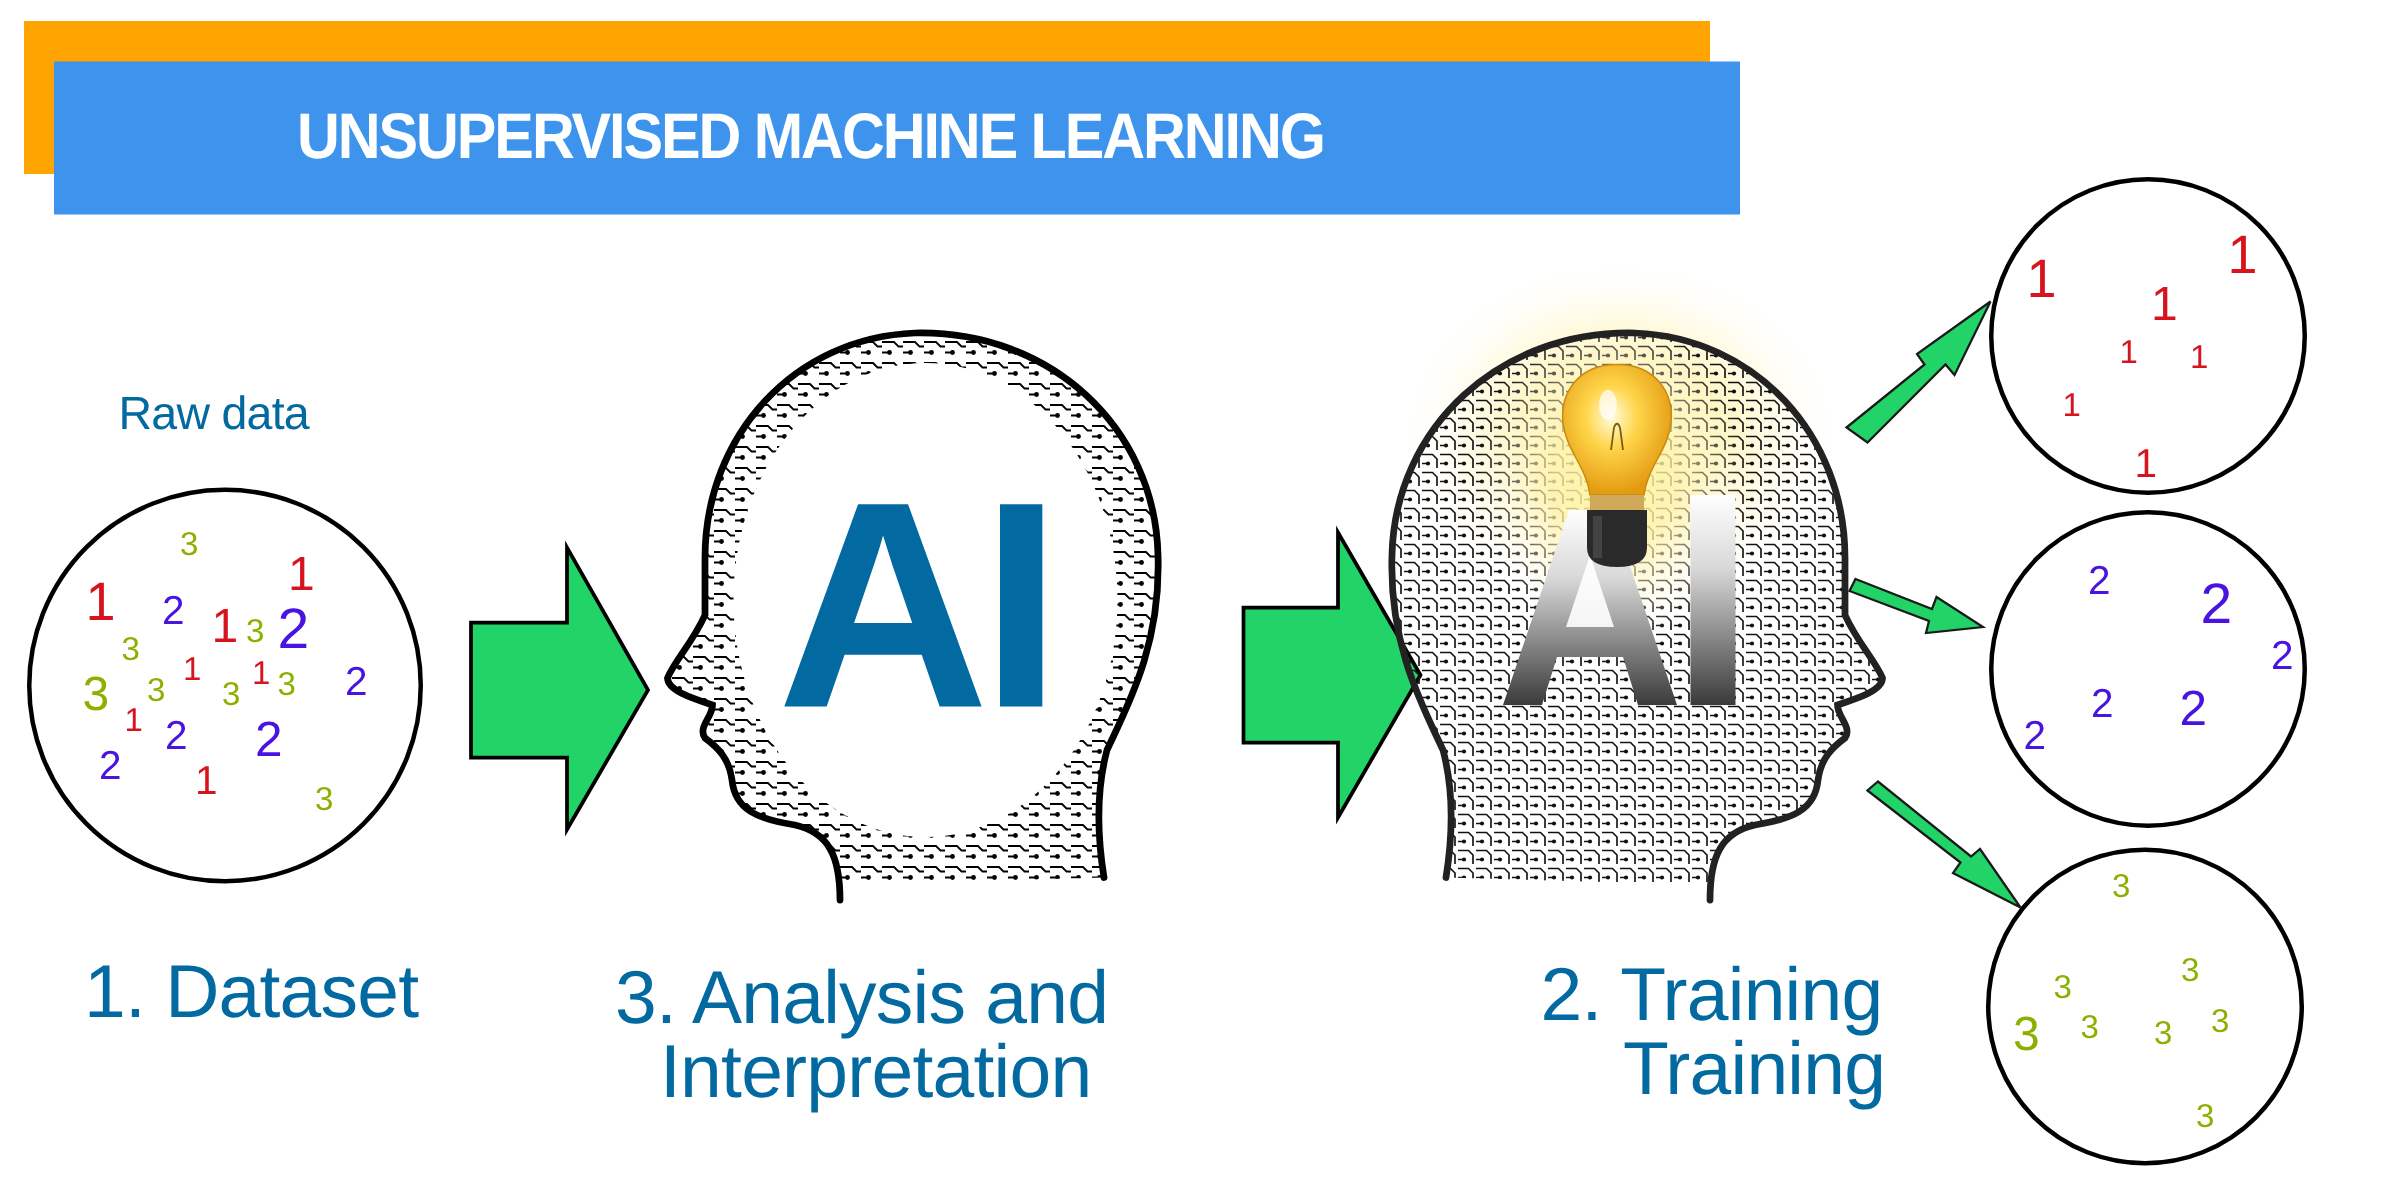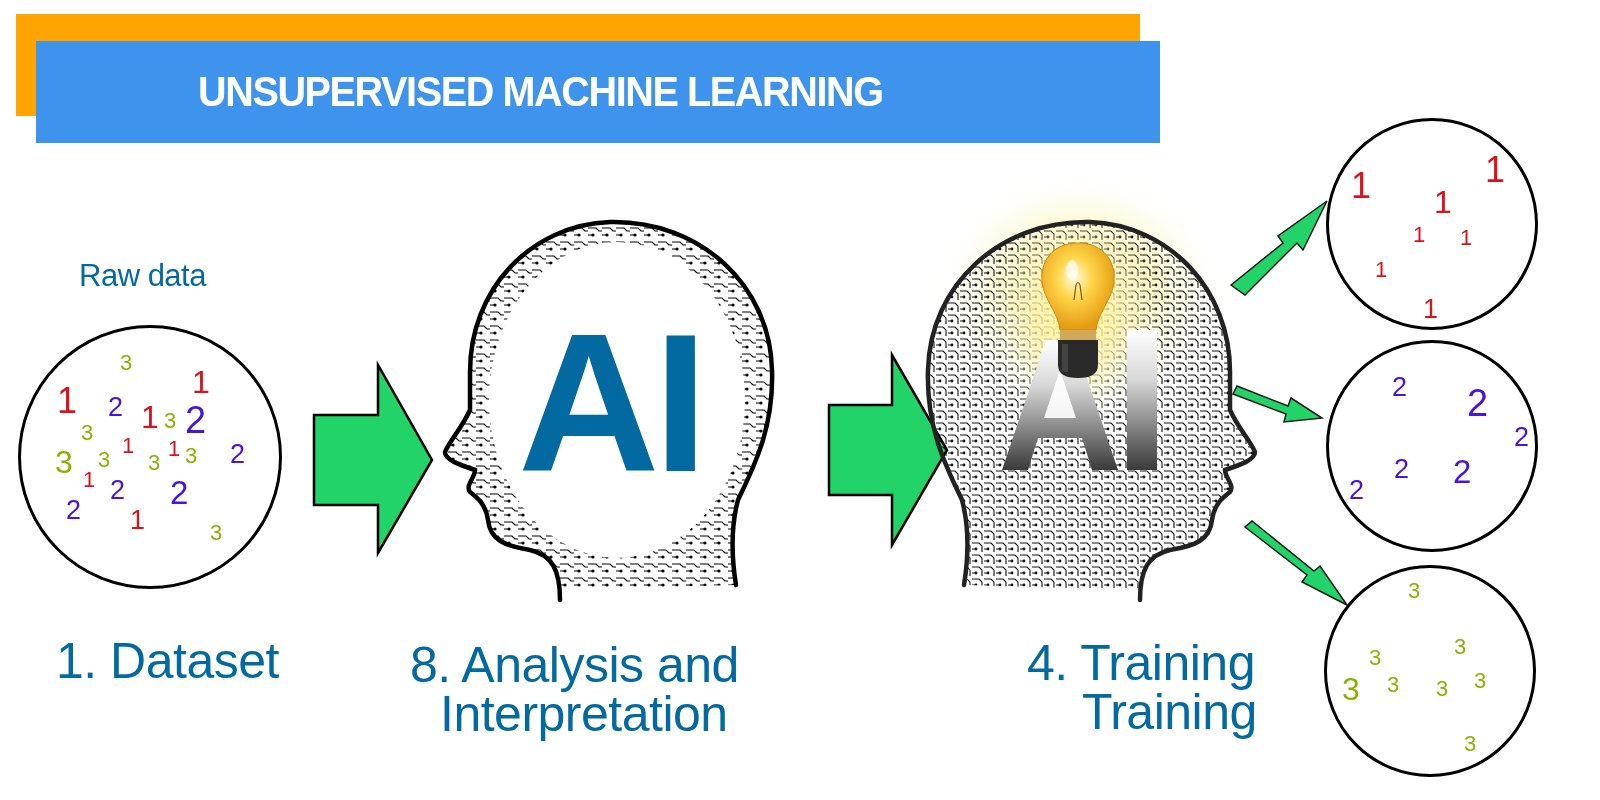--- a/index.html
+++ b/index.html
@@ -157,16 +157,16 @@
     <span class="digit" style="left: 1454px; top: 636px; font-size: 22px; color: rgb(140, 176, 0);">3</span>
     <span class="digit" style="left: 1369px; top: 647px; font-size: 22px; color: rgb(140, 176, 0);">3</span>
     <span class="digit" style="left: 1342px; top: 673px; font-size: 32px; color: rgb(140, 176, 0);">3</span>
     <span class="digit" style="left: 1387px; top: 674px; font-size: 22px; color: rgb(140, 176, 0);">3</span>
     <span class="digit" style="left: 1436px; top: 678px; font-size: 22px; color: rgb(140, 176, 0);">3</span>
     <span class="digit" style="left: 1474px; top: 670px; font-size: 22px; color: rgb(140, 176, 0);">3</span>
     <span class="digit" style="left: 1464px; top: 733px; font-size: 22px; color: rgb(140, 176, 0);">3</span>
   </div>
 
 <div class="label step-label step1">1. Dataset</div>
-<div class="label step-label step2">8. Analysis and</div>
+<div class="label step-label step2">3. Analysis and</div>
 <div class="label step-label step2b">Interpretation</div>
-<div class="label step-label step3">4. Training</div>
+<div class="label step-label step3">2. Training</div>
 <div class="label step-label step3b">Training</div>
 
 </body></html>

